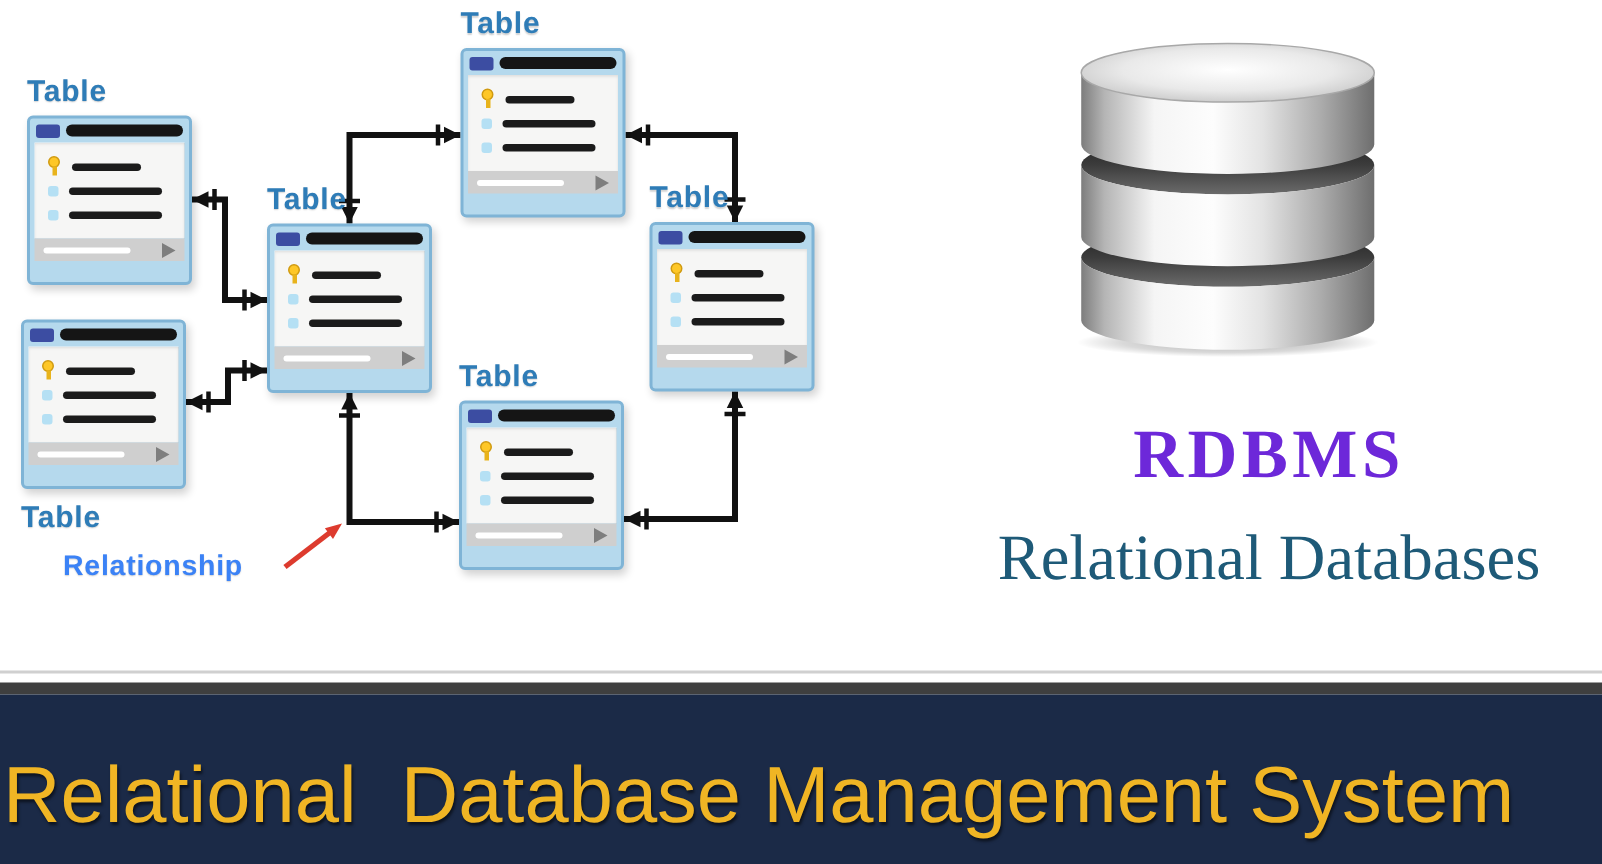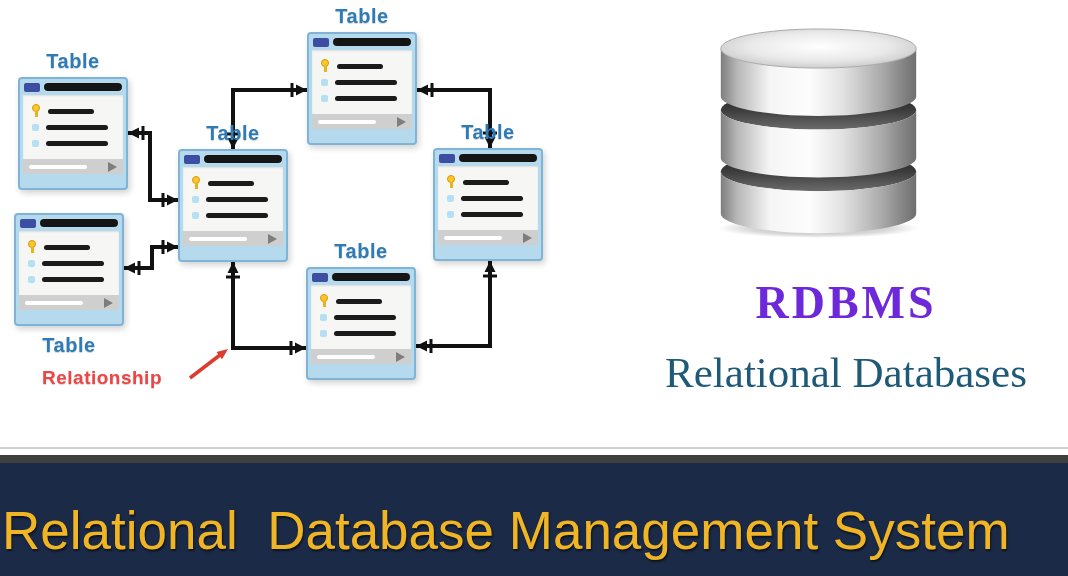--- a/index.html
+++ b/index.html
@@ -4,21 +4,21 @@
 <style>
   html,body{margin:0;padding:0;background:#ffffff;}
   #stage{position:relative;width:1068px;height:576px;overflow:hidden;background:#ffffff;
          font-family:"Liberation Sans",sans-serif;}
 
   
   #connectors{position:absolute;left:0;top:0;z-index:1;}
 
   
   .tbl{position:absolute;width:110px;z-index:2;}
-  .tbl-label{position:absolute;top:-27px;left:0;width:100%;text-align:center;
+  .tbl-label{position:absolute;top:-27px;left:0;width:100%;text-align:left;
              font-weight:bold;font-size:20px;letter-spacing:.5px;color:#2e7cb7;
              text-shadow:0 1px 1px rgba(0,0,0,.18);}
   .t2 .tbl-label{top:auto;bottom:-31px;}
   .tbl-win{position:relative;width:110px;height:113px;box-sizing:border-box;
            background:#b5d9ed;border:2px solid #7fb4d6;border-radius:4px;
            box-shadow:2px 3px 6px rgba(0,0,0,.18);}
   .tbl-titlebar{height:16px;display:flex;align-items:center;gap:4px;padding:0 4px;}
   .tbl-sysicon{width:16px;height:9px;background:#3c4da2;border-radius:2px;flex:none;}
   .tbl-titletext{flex:1;height:8px;background:#151515;border-radius:4px;}
   .tbl-body{margin:0 3px;height:64px;background:#f6f6f5;box-shadow:inset 0 1px 2px rgba(0,0,0,.10);
@@ -33,21 +33,21 @@
   .bar1{width:46px;} .bar2{width:62px;}
   .tbl-scroll{margin:0 3px;height:15px;background:#cfcfcf;display:flex;align-items:center;padding:0 6px;box-sizing:border-box;}
   .scroll-thumb{width:58px;height:4px;border-radius:2px;background:#ffffff;}
   .scroll-arrow{margin-left:auto;width:0;height:0;border-left:9px solid #7e7e7e;
                 border-top:5px solid transparent;border-bottom:5px solid transparent;}
   .t1{left:18px;top:77px;} .t2{left:14px;top:213px;} .t3{left:178px;top:149px;}
   .t4{left:307px;top:32px;} .t5{left:433px;top:148px;} .t6{left:306px;top:267px;}
 
   
   #relationship-label{position:absolute;left:42px;top:367px;z-index:3;
-      font-weight:bold;font-size:19px;letter-spacing:.5px;color:#ef4444;
+      font-weight:bold;font-size:19px;letter-spacing:.5px;color:#3b82f6;
       text-shadow:0 1px 1px rgba(0,0,0,.18);}
 
   
   #db-icon{position:absolute;left:716px;top:28px;z-index:2;}
   #rdbms-acronym{position:absolute;left:696px;top:276px;width:300px;text-align:center;z-index:2;
       font-family:"Liberation Serif",serif;font-weight:bold;font-size:46px;letter-spacing:3px;
       color:#6d28d9;}
   #rdbms-subtitle{position:absolute;left:616px;top:348px;width:460px;text-align:center;z-index:2;
       font-family:"Liberation Serif",serif;font-size:43px;color:#1e5a78;white-space:nowrap;}
 

